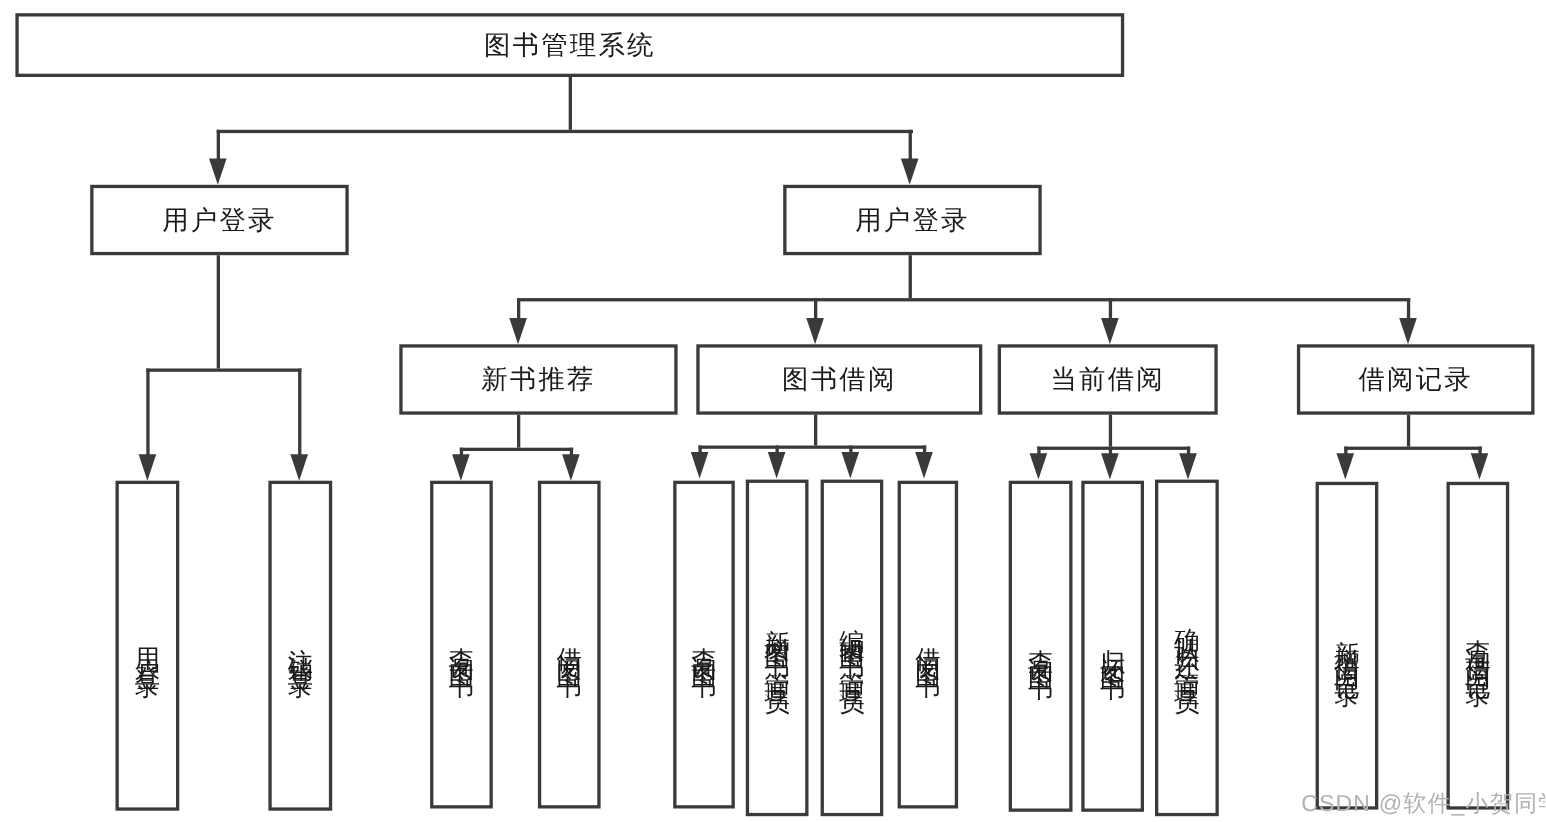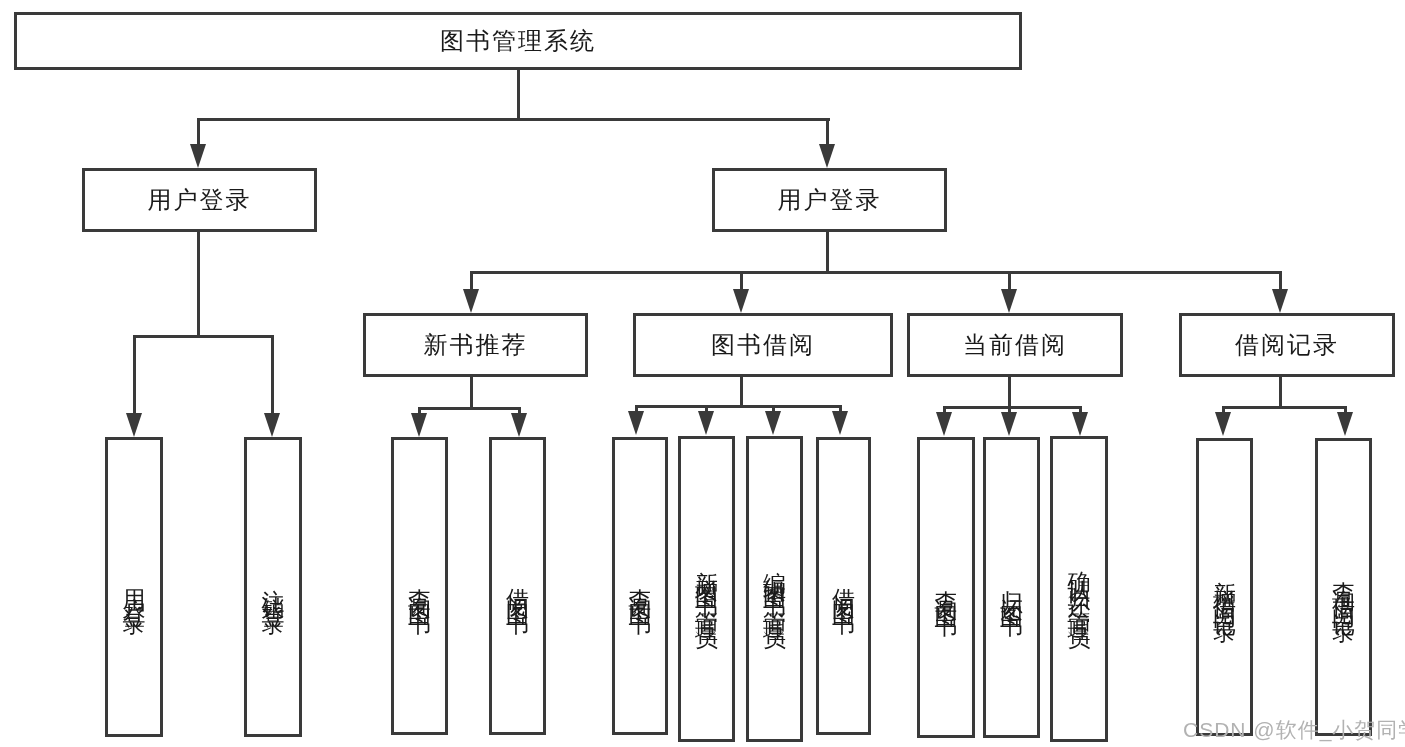--- a/index.html
+++ b/index.html
@@ -88,27 +88,27 @@
   <div class="hline" style="left:470px;top:271px;width:812px"></div>
   <div class="vline" style="left:470px;top:271px;height:20px"></div>
   <div class="arrow" style="left:463px;top:289px"></div>
   <div class="vline" style="left:740px;top:271px;height:20px"></div>
   <div class="arrow" style="left:733px;top:289px"></div>
   <div class="vline" style="left:1008px;top:271px;height:20px"></div>
   <div class="arrow" style="left:1001px;top:289px"></div>
   <div class="vline" style="left:1279px;top:271px;height:20px"></div>
   <div class="arrow" style="left:1272px;top:289px"></div>
 
-  <div class="box" style="left:363px;top:313px;width:225px;height:64px">
+  <div class="box" style="left:363px;top:313px;width:253px;height:64px">
     <span class="h-label">新书推荐</span>
   </div>
   <div class="box" style="left:633px;top:313px;width:260px;height:64px">
     <span class="h-label">图书借阅</span>
   </div>
-  <div class="box" style="left:907px;top:313px;width:216px;height:64px">
+  <div class="box" style="left:907px;top:313px;width:200px;height:64px">
     <span class="h-label">当前借阅</span>
   </div>
   <div class="box" style="left:1179px;top:313px;width:216px;height:64px">
     <span class="h-label">借阅记录</span>
   </div>
 
   <div class="vline" style="left:470px;top:377px;height:30px"></div>
   <div class="hline" style="left:418px;top:407px;width:103px"></div>
   <div class="vline" style="left:418px;top:407px;height:12px"></div>
   <div class="arrow" style="left:411px;top:413px"></div>

